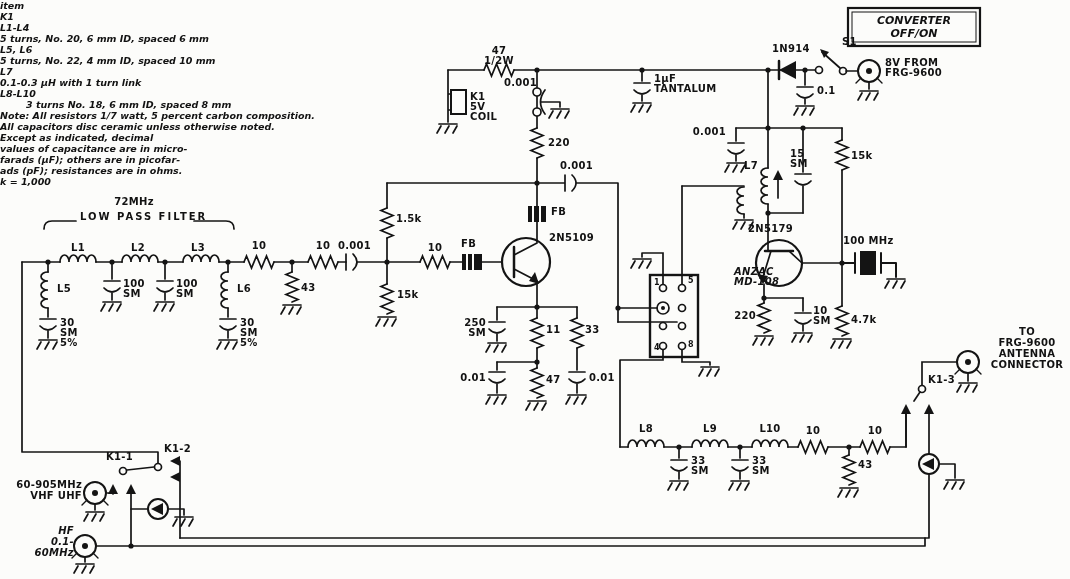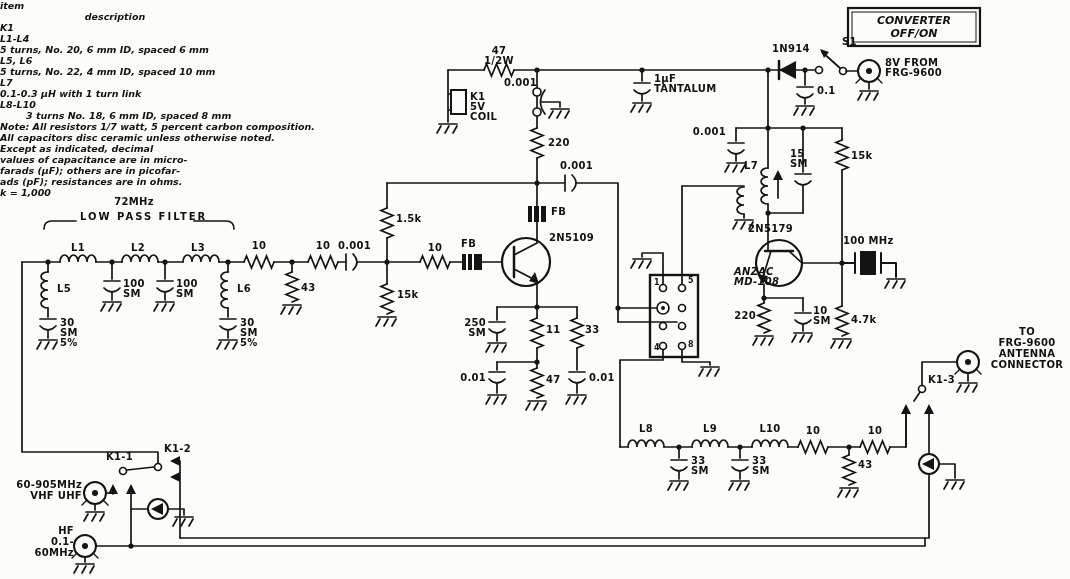--- a/index.html
+++ b/index.html
@@ -303,21 +303,20 @@
     <circle cx="131" cy="546" r="2.6" fill="#141414" stroke="none"></circle>
 
     <path d="M131,509 H148"></path>
     <use href="#coax" x="158" y="509"></use>
     <path d="M168,509 H184 M184,509 V515"></path>
     <use href="#g" x="184" y="517"></use>
   </g>
 </svg>
 
 <div class="pl" style="left:30px;top:52px;">item</div>
-<div class="pl c" style="left:88px;top:52px;width:230px;">description</div>
 <div class="pl" style="left:30px;top:64px;">K1</div>
 <div class="pl" style="left:30px;top:75px;">L1-L4</div>
 <div class="pl" style="left:88px;top:75px;">5 turns, No. 20, 6 mm ID, spaced 6 mm</div>
 <div class="pl" style="left:30px;top:86px;">L5, L6</div>
 <div class="pl" style="left:88px;top:86px;">5 turns, No. 22, 4 mm ID, spaced 10 mm</div>
 <div class="pl" style="left:30px;top:97px;">L7</div>
 <div class="pl" style="left:88px;top:97px;">0.1-0.3 µH with 1 turn link</div>
 <div class="pl" style="left:30px;top:108px;">L8-L10</div>
 <div class="pl" style="left:88px;top:108px;padding-left:26px;">3 turns No. 18, 6 mm ID, spaced 8 mm</div>
 <div class="pl" style="left:28px;top:120px;">Note: All resistors 1/7 watt, 5 percent carbon composition.</div>
@@ -414,16 +413,16 @@
 
 <div class="lbl" style="left:928px;top:375px;">K1-3</div>
 <div class="lbl c" style="left:986px;top:326px;width:82px;line-height:11px;text-align:center;">TO
 FRG-9600
 ANTENNA
 CONNECTOR</div>
 <div class="lbl" style="left:106px;top:452px;">K1-1</div>
 <div class="lbl" style="left:164px;top:444px;">K1-2</div>
 <div class="lbl r" style="left:12px;top:479px;width:70px;line-height:11px;">60-905MHz
 VHF UHF</div>
-<div class="lbl r" style="left:14px;top:525px;width:60px;line-height:11px;">HF
+<div class="lbl r" style="left:14px;top:525px;width:60px;line-height:11px;font-style:italic;">HF
 0.1-60MHz</div>
 
 </div>
 
 </body></html>

